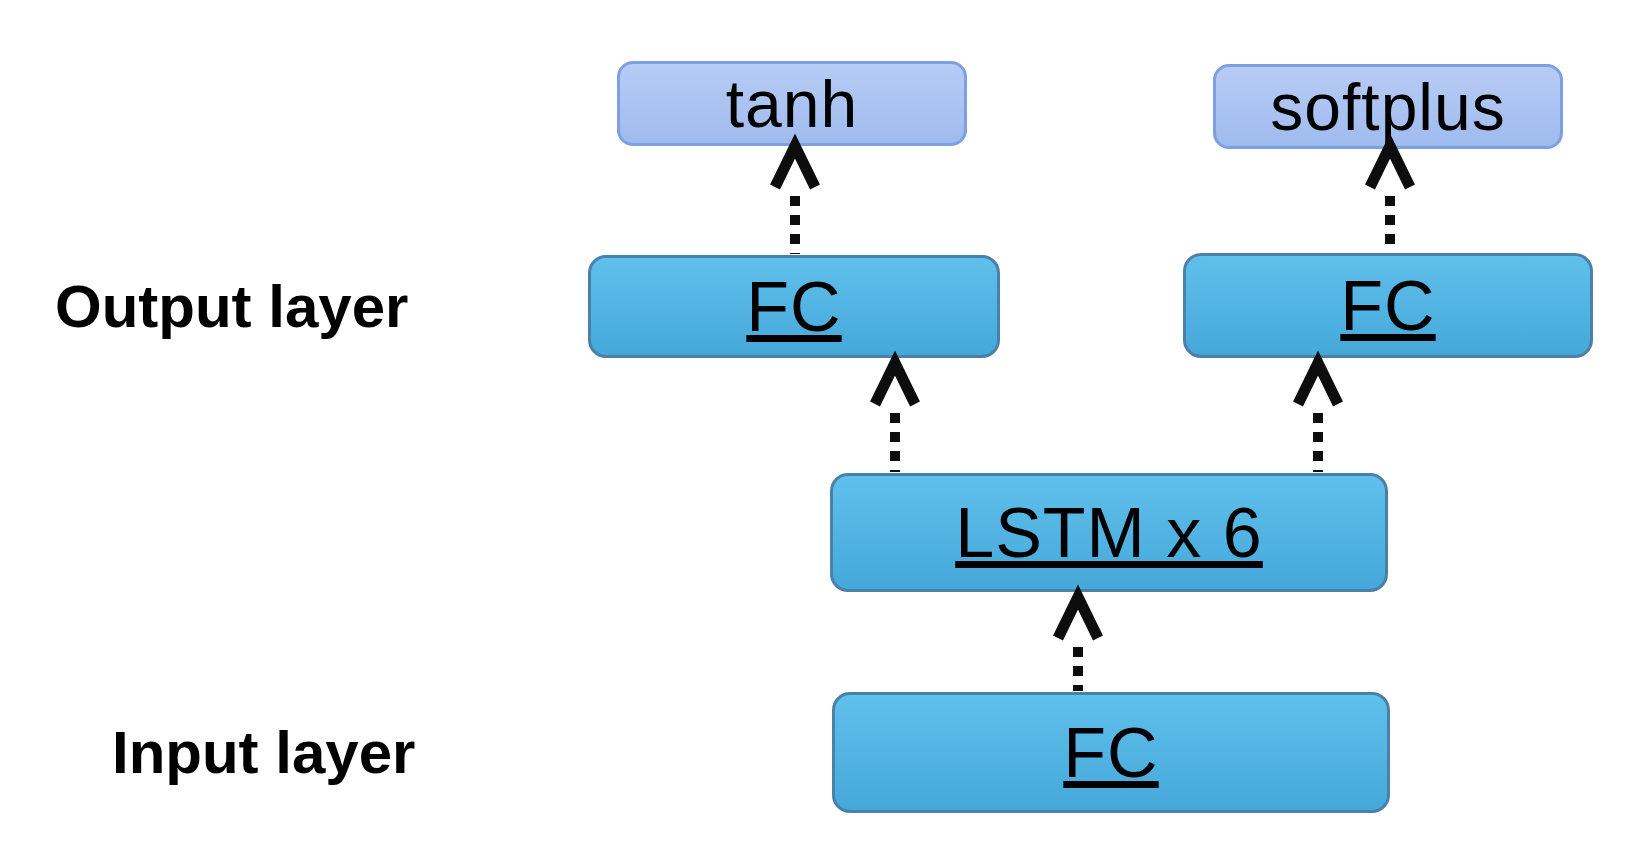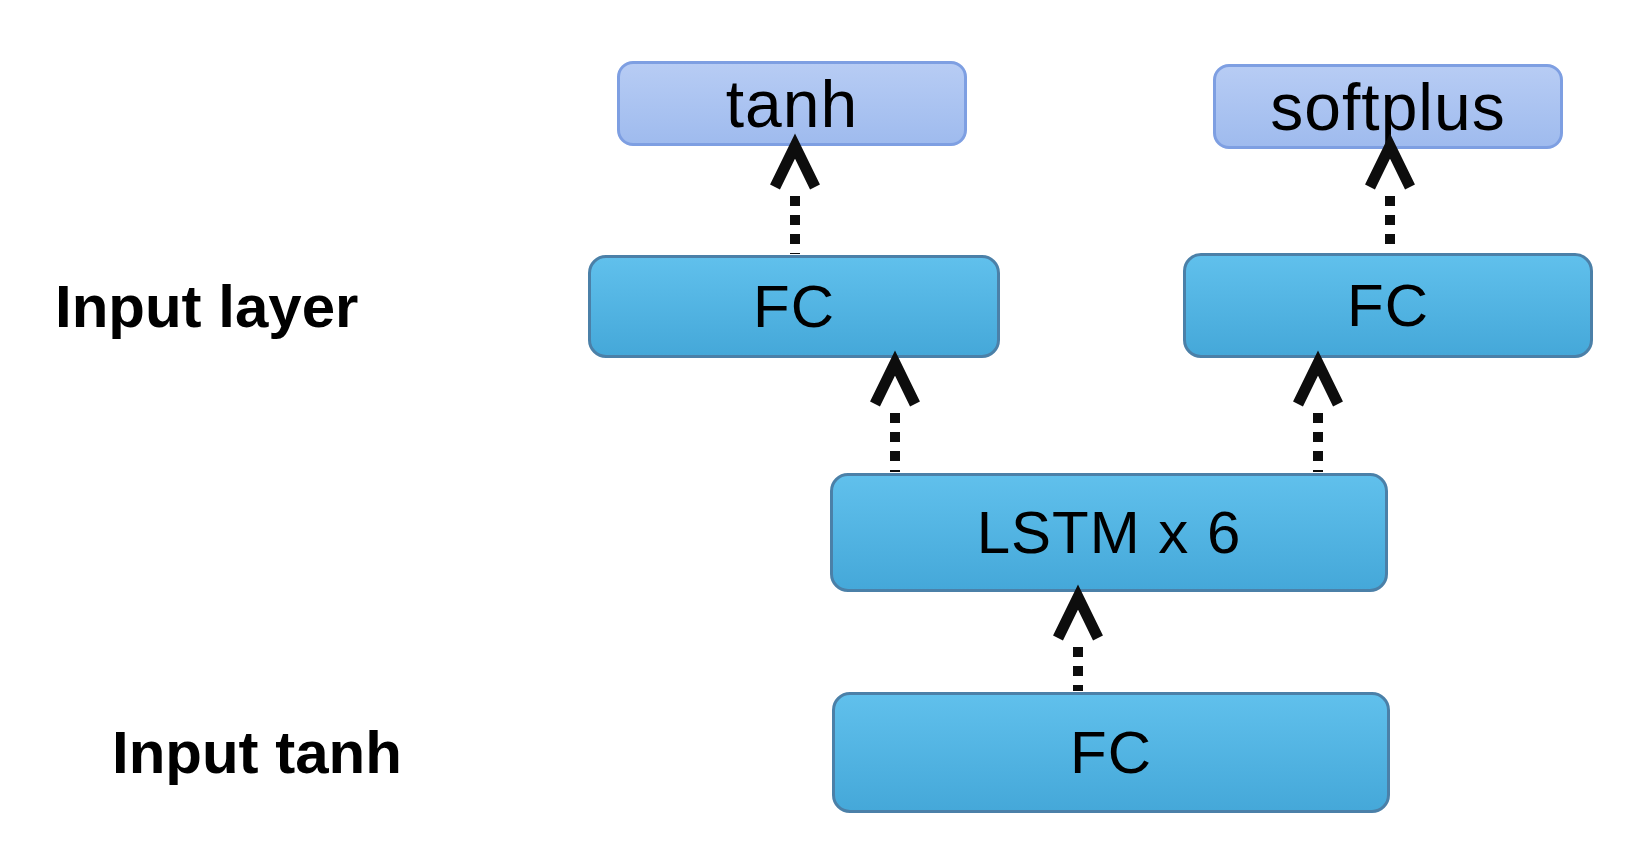--- a/index.html
+++ b/index.html
@@ -24,21 +24,22 @@
   .node.activation {
     background: linear-gradient(180deg, var(--activation-fill-top) 0%, var(--activation-fill-bottom) 100%);
     border: 3px solid var(--activation-border);
     border-radius: 16px;
     font-size: 66px;
   }
   .node.layer {
     background: linear-gradient(180deg, var(--layer-fill-top) 0%, var(--layer-fill-bottom) 100%);
     border: 3px solid var(--layer-border);
     border-radius: 18px;
-    font-size: 60px;
+    font-size: 70px;
+    text-decoration: underline;
   }
   #node-tanh      { left: 617px;  top: 61px;  width: 350px; height: 85px;  }
   #node-softplus  { left: 1213px; top: 53px;  width: 350px; height: 85px; margin-top: 11px;  }
   #node-fc-out-left  { left: 588px;  top: 255px; width: 412px; height: 103px; }
   #node-fc-out-right { left: 1183px; top: 253px; width: 410px; height: 105px; }
   #node-lstm      { left: 830px;  top: 473px; width: 558px; height: 119px; }
   #node-fc-input  { left: 832px;  top: 692px; width: 558px; height: 121px; }
 
   .side-label {
     position: absolute;
@@ -72,22 +73,22 @@
     stroke-width: 10;
     stroke-dasharray: 10 9;
     stroke-linecap: butt;
   }
 </style>
 </head>
 <body>
 
 <div class="canvas" style="background: rgb(255, 255, 255);">
 
-  <div class="side-label" id="label-output">Input layer</div>
-  <div class="side-label" id="label-input">Input tanh</div>
+  <div class="side-label" id="label-output">Output layer</div>
+  <div class="side-label" id="label-input">Input layer</div>
 
   <div class="node activation" id="node-tanh">tanh</div>
 
   <div class="node activation" id="node-softplus">softplus</div>
 
   <div class="node layer" id="node-fc-out-left">FC</div>
 
   <div class="node layer" id="node-fc-out-right">FC</div>
 
   <div class="node layer" id="node-lstm">LSTM x 6</div>

